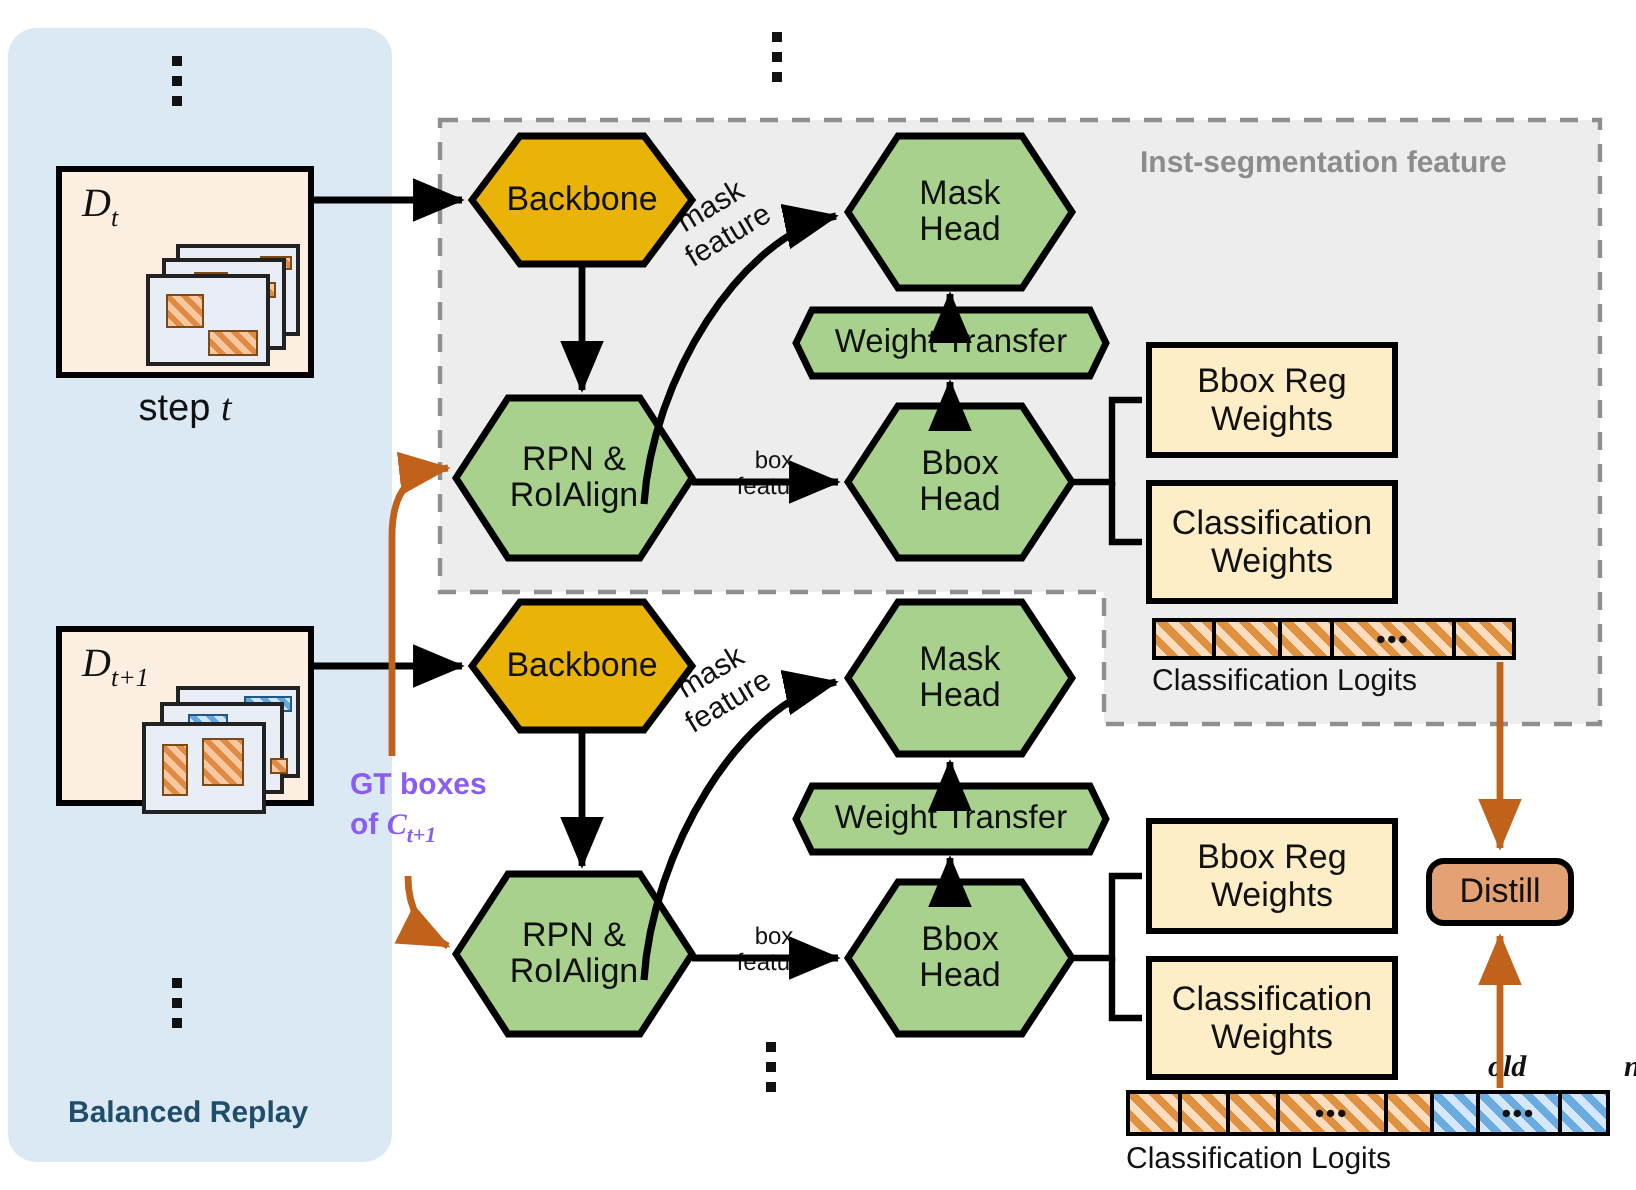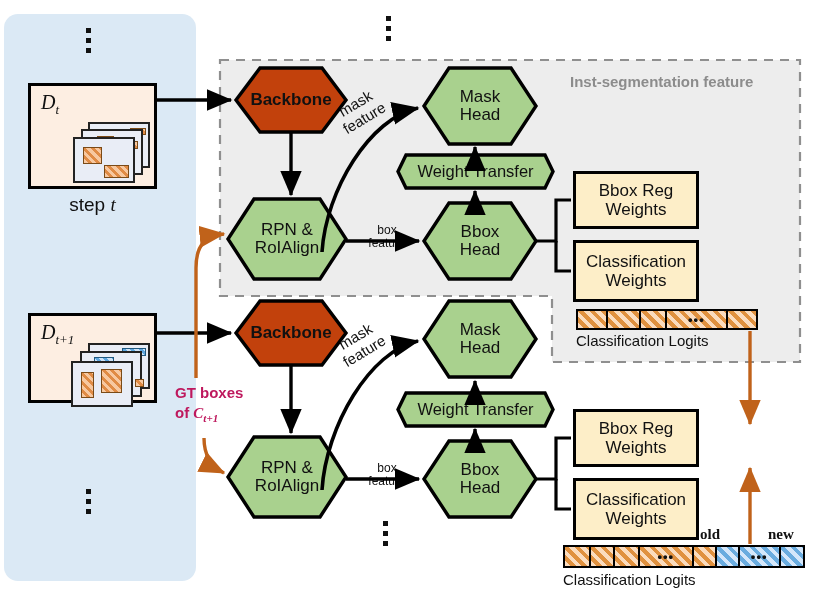--- a/index.html
+++ b/index.html
@@ -23,49 +23,49 @@
   
   .dash-fill{background:#ededed;}
 
   
   .hex{position:absolute;display:flex;align-items:center;justify-content:center;
        text-align:center;line-height:1.08;color:#111;font-size:17px;
        clip-path:polygon(22% 0,78% 0,100% 50%,78% 100%,22% 100%,0 50%);}
   .hexwrap{position:absolute;}
   .hexwrap .inner{position:absolute;inset:0;}
   .hex-grn{background:#a9d18e;}
-  .hex-gry{background:#c2410c;font-weight:bold;}
+  .hex-gry{background:#eab308;}
 
   
   .flathex{position:absolute;display:flex;align-items:center;justify-content:center;
         background:#a9d18e;color:#111;font-size:16.5px;white-space:nowrap;
         clip-path:polygon(5% 0,95% 0,100% 50%,95% 100%,5% 100%,0 50%);}
 
   
   .wbox{position:absolute;background:#fdeec8;border:3px solid #000;box-sizing:border-box;
         display:flex;align-items:center;justify-content:center;text-align:center;
         font-size:17px;line-height:1.12;color:#111;}
 
   
   .logits{position:absolute;display:flex;border:2.5px solid #000;box-sizing:border-box;background:#fff;}
   .cell{border-right:2px solid #000;box-sizing:border-box;height:100%;position:relative;}
   .cell:last-child{border-right:none;}
   .cell.o{background:repeating-linear-gradient(45deg,#fbdcbe 0 4px,#e0913f 4px 8px);}
   .cell.b{background:repeating-linear-gradient(45deg,#d5e7fa 0 4px,#6aacdf 4px 8px);}
   .cell .dots{position:absolute;left:0;right:0;top:50%;transform:translateY(-50%);
               text-align:center;font-size:13px;font-weight:bold;color:#111;letter-spacing:1px;line-height:0;}
   .logit-cap{position:absolute;font-size:15px;color:#111;white-space:nowrap;}
-  .oldnew{position:absolute;font-weight:bold;font-family:"Liberation Serif",serif;
-          font-size:15px;color:#111;}
+  .oldnew{position:absolute;font-style:italic;font-weight:bold;font-family:"Liberation Serif",serif;
+          font-size:15px;color:#111;padding-left:44px;}
 
   
   .edge-lab{position:absolute;font-size:12px;color:#111;line-height:1.1;text-align:center;white-space:nowrap;}
   .rot-lab{position:absolute;font-size:15px;color:#111;line-height:1.15;white-space:nowrap;}
   .pipe-cap{position:absolute;font-size:15px;font-weight:bold;color:#8c8c8c;white-space:nowrap;}
-  .gt-lab{position:absolute;font-size:15px;font-weight:bold;color:#be185d;line-height:1.3;white-space:nowrap;}
+  .gt-lab{position:absolute;font-size:15px;font-weight:bold;color:#8b5cf6;line-height:1.3;white-space:nowrap;}
   .gt-lab .it{font-style:italic;font-family:"Liberation Serif",serif;font-weight:bold;}
 
   .distill{position:absolute;background:#e3a174;border:3px solid #000;border-radius:9px;
            box-sizing:border-box;display:flex;align-items:center;justify-content:center;
            font-size:17px;color:#111;}
 
   .vdots{position:absolute;display:flex;flex-direction:column;align-items:center;gap:5px;}
   .vdots i{display:block;width:5px;height:5px;background:#111;}
 
   svg.overlay{position:absolute;left:0;top:0;width:818px;height:595px;pointer-events:none;}
@@ -123,20 +123,21 @@
       <div class="patch o" style="left:28px;top:6px;width:21px;height:24px;"></div>
     </div>
   </div>
 
   <div class="vdots abs" style="left:86px;top:489px;">
     <i></i>
       <i></i>
       <i></i>
   </div>
 
+  <div class="abs replay-title" style="left:34px;top:548px;">Balanced Replay</div>
 
   <div class="hexwrap" style="left:236px;top:68px;width:110px;height:64px;">
     <div class="hex hex-gry inner" style="width:110px;height:64px;">Backbone</div>
   </div>
 
   <div class="hexwrap" style="left:228px;top:199px;width:118px;height:80px;">
     <div class="hex hex-grn inner" style="width:118px;height:80px;">
       <span>
         <span>RPN &amp;</span><br><span>RoIAlign</span>
       </span>
@@ -273,20 +274,23 @@
     <i></i>
       <i></i>
       <i></i>
   </div>
 
   <div class="gt-lab" style="left:175px;top:383px;">
     <span>GT boxes</span><br>
     <span>of </span><span class="it">C</span><sub style="font-size:11px;" class="it">t+1</sub>
   </div>
 
+  <div class="distill" style="left:713px;top:429px;width:74px;height:34px;">
+    <span>Distill</span>
+  </div>
 
   <svg class="overlay" viewBox="0 0 818 595">
     <defs>
       <marker id="ah" markerWidth="9" markerHeight="9" refX="7.2" refY="3.2" orient="auto">
         <path d="M0,0 L7.6,3.2 L0,6.4 z" fill="#000"></path>
       </marker>
       <marker id="aho" markerWidth="9" markerHeight="9" refX="7.2" refY="3.2" orient="auto">
         <path d="M0,0 L7.6,3.2 L0,6.4 z" fill="#c0621a"></path>
       </marker>
     </defs>

